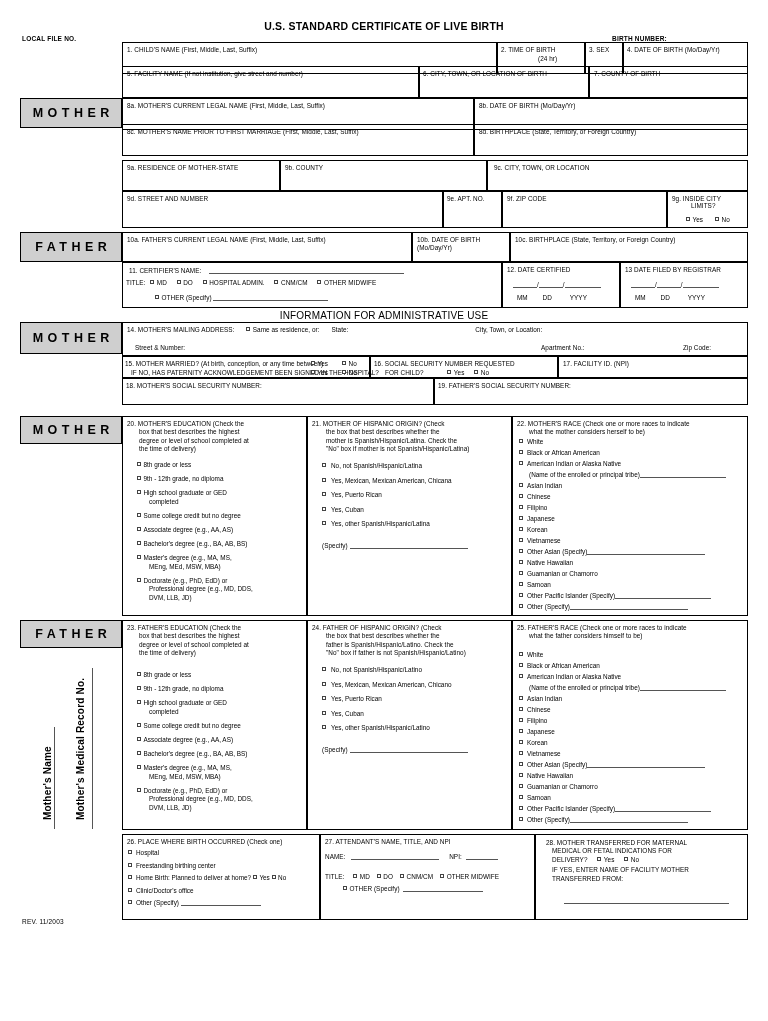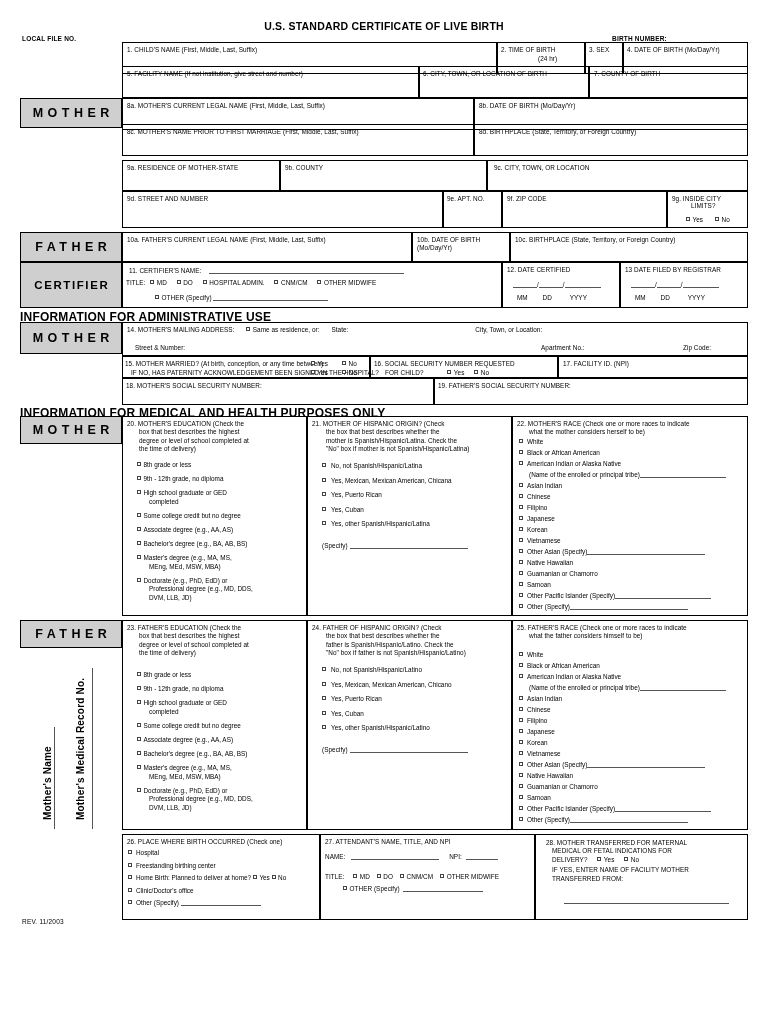--- a/index.html
+++ b/index.html
@@ -33,21 +33,21 @@
     text-indent:4.5px;
   }
   .sidelabel.small{font-size:11.5px;letter-spacing:1.6px;text-indent:1.6px;}
 
   
   .lab{position:absolute;font-size:6.4px;line-height:8.4px;letter-spacing:.05px;}
 
   
   .banner{
     position:absolute;box-sizing:border-box;
-    font-size:12px;font-weight:bold;letter-spacing:.2px;
+    font-size:10px;font-weight:normal;text-align:center;letter-spacing:.2px;
   }
 
   
   .cb{
     display:inline-block;width:4px;height:4px;
     border:.7px solid #444;box-sizing:border-box;
     vertical-align:1px;margin-right:2.5px;background:#fff;
   }
   .u{display:inline-block;border-bottom:.8px solid #555;vertical-align:-1px;}
 
@@ -147,21 +147,20 @@
   <div class="cell allb" style="left:122px;top:232px;width:290px;height:30px;">
     <div class="lab" style="left:4px;top:3px;">10a.  FATHER'S CURRENT LEGAL NAME (First, Middle, Last, Suffix)</div>
   </div>
   <div class="cell allb" style="left:412px;top:232px;width:98px;height:30px;">
     <div class="lab" style="left:4px;top:3px;">10b.  DATE OF BIRTH (Mo/Day/Yr)</div>
   </div>
   <div class="cell allb" style="left:510px;top:232px;width:238px;height:30px;">
     <div class="lab" style="left:4px;top:3px;">10c.  BIRTHPLACE (State, Territory, or Foreign Country)</div>
   </div>
 
-  <div class="sidelabel small" style="left:20px;top:262px;width:102px;height:46px;">CERTIFIER</div>
 
   <div class="cell allb" style="left:122px;top:262px;width:380px;height:46px;">
     <div class="lab" style="left:6px;top:4px;">
       <span>11.  CERTIFIER'S NAME:</span>
       <span class="u" style="width:195px;margin-left:6px;"></span>
     </div>
     <div class="lab" style="left:3px;top:16px;white-space:nowrap;">
       <span>TITLE:</span>
       <span class="cb" style="margin-left:3px;"></span><span>MD</span>
       <span class="cb" style="margin-left:8px;"></span><span>DO</span>
@@ -251,21 +250,20 @@
     <div class="lab" style="left:4px;top:3px;">17.  FACILITY ID. (NPI)</div>
   </div>
 
   <div class="cell allb" style="left:122px;top:378px;width:312px;height:27px;">
     <div class="lab" style="left:3px;top:3px;">18.  MOTHER'S SOCIAL SECURITY NUMBER:</div>
   </div>
   <div class="cell allb" style="left:434px;top:378px;width:314px;height:27px;">
     <div class="lab" style="left:3px;top:3px;">19.  FATHER'S SOCIAL SECURITY NUMBER:</div>
   </div>
 
-  <div class="banner" style="left:20px;top:406px;width:728px;">INFORMATION FOR MEDICAL AND HEALTH PURPOSES ONLY</div>
 
   <div class="sidelabel" style="left:20px;top:416px;width:102px;height:28px;">MOTHER</div>
 
   <div class="cell allb" style="left:122px;top:416px;width:185px;height:200px;">
     <div class="lab" id="m-edu-head" style="left:4px;top:3px;">
         <div style="margin-left:0px">20. MOTHER'S EDUCATION (Check the</div>
         <div style="margin-left:12px">box that best describes the highest</div>
         <div style="margin-left:12px">degree or level of school completed at</div>
         <div style="margin-left:12px">the time of delivery)</div>
       </div>

